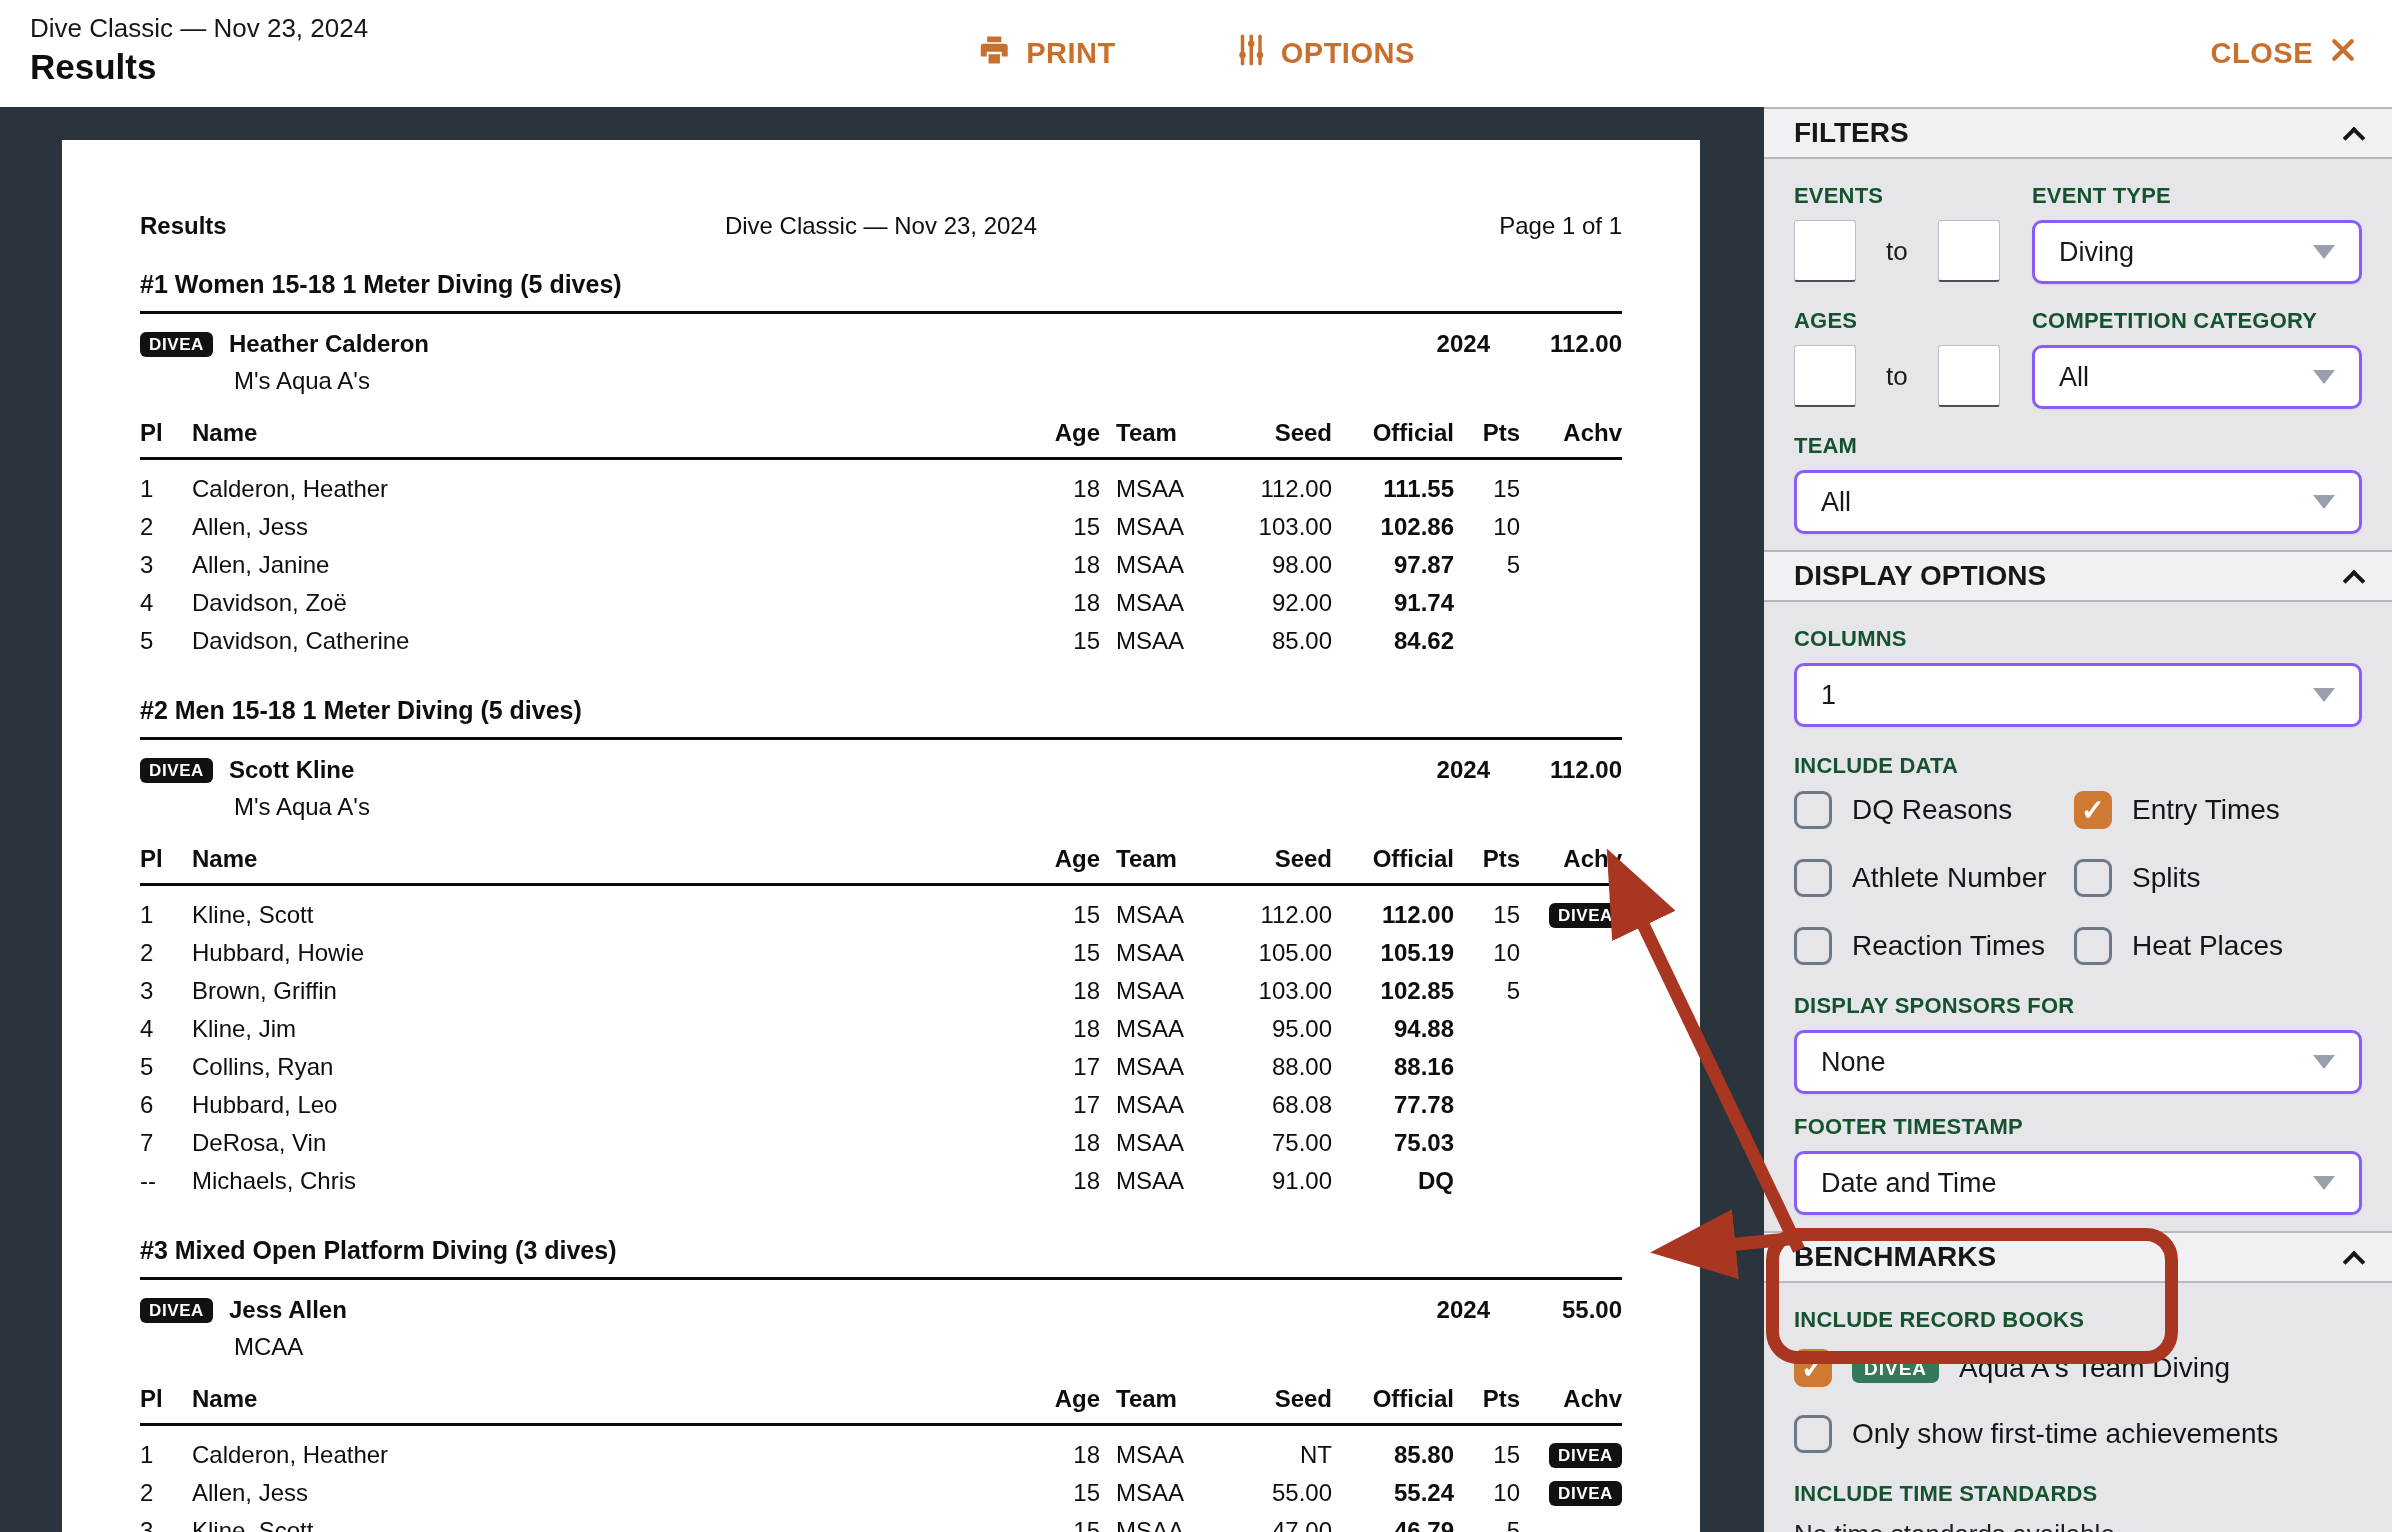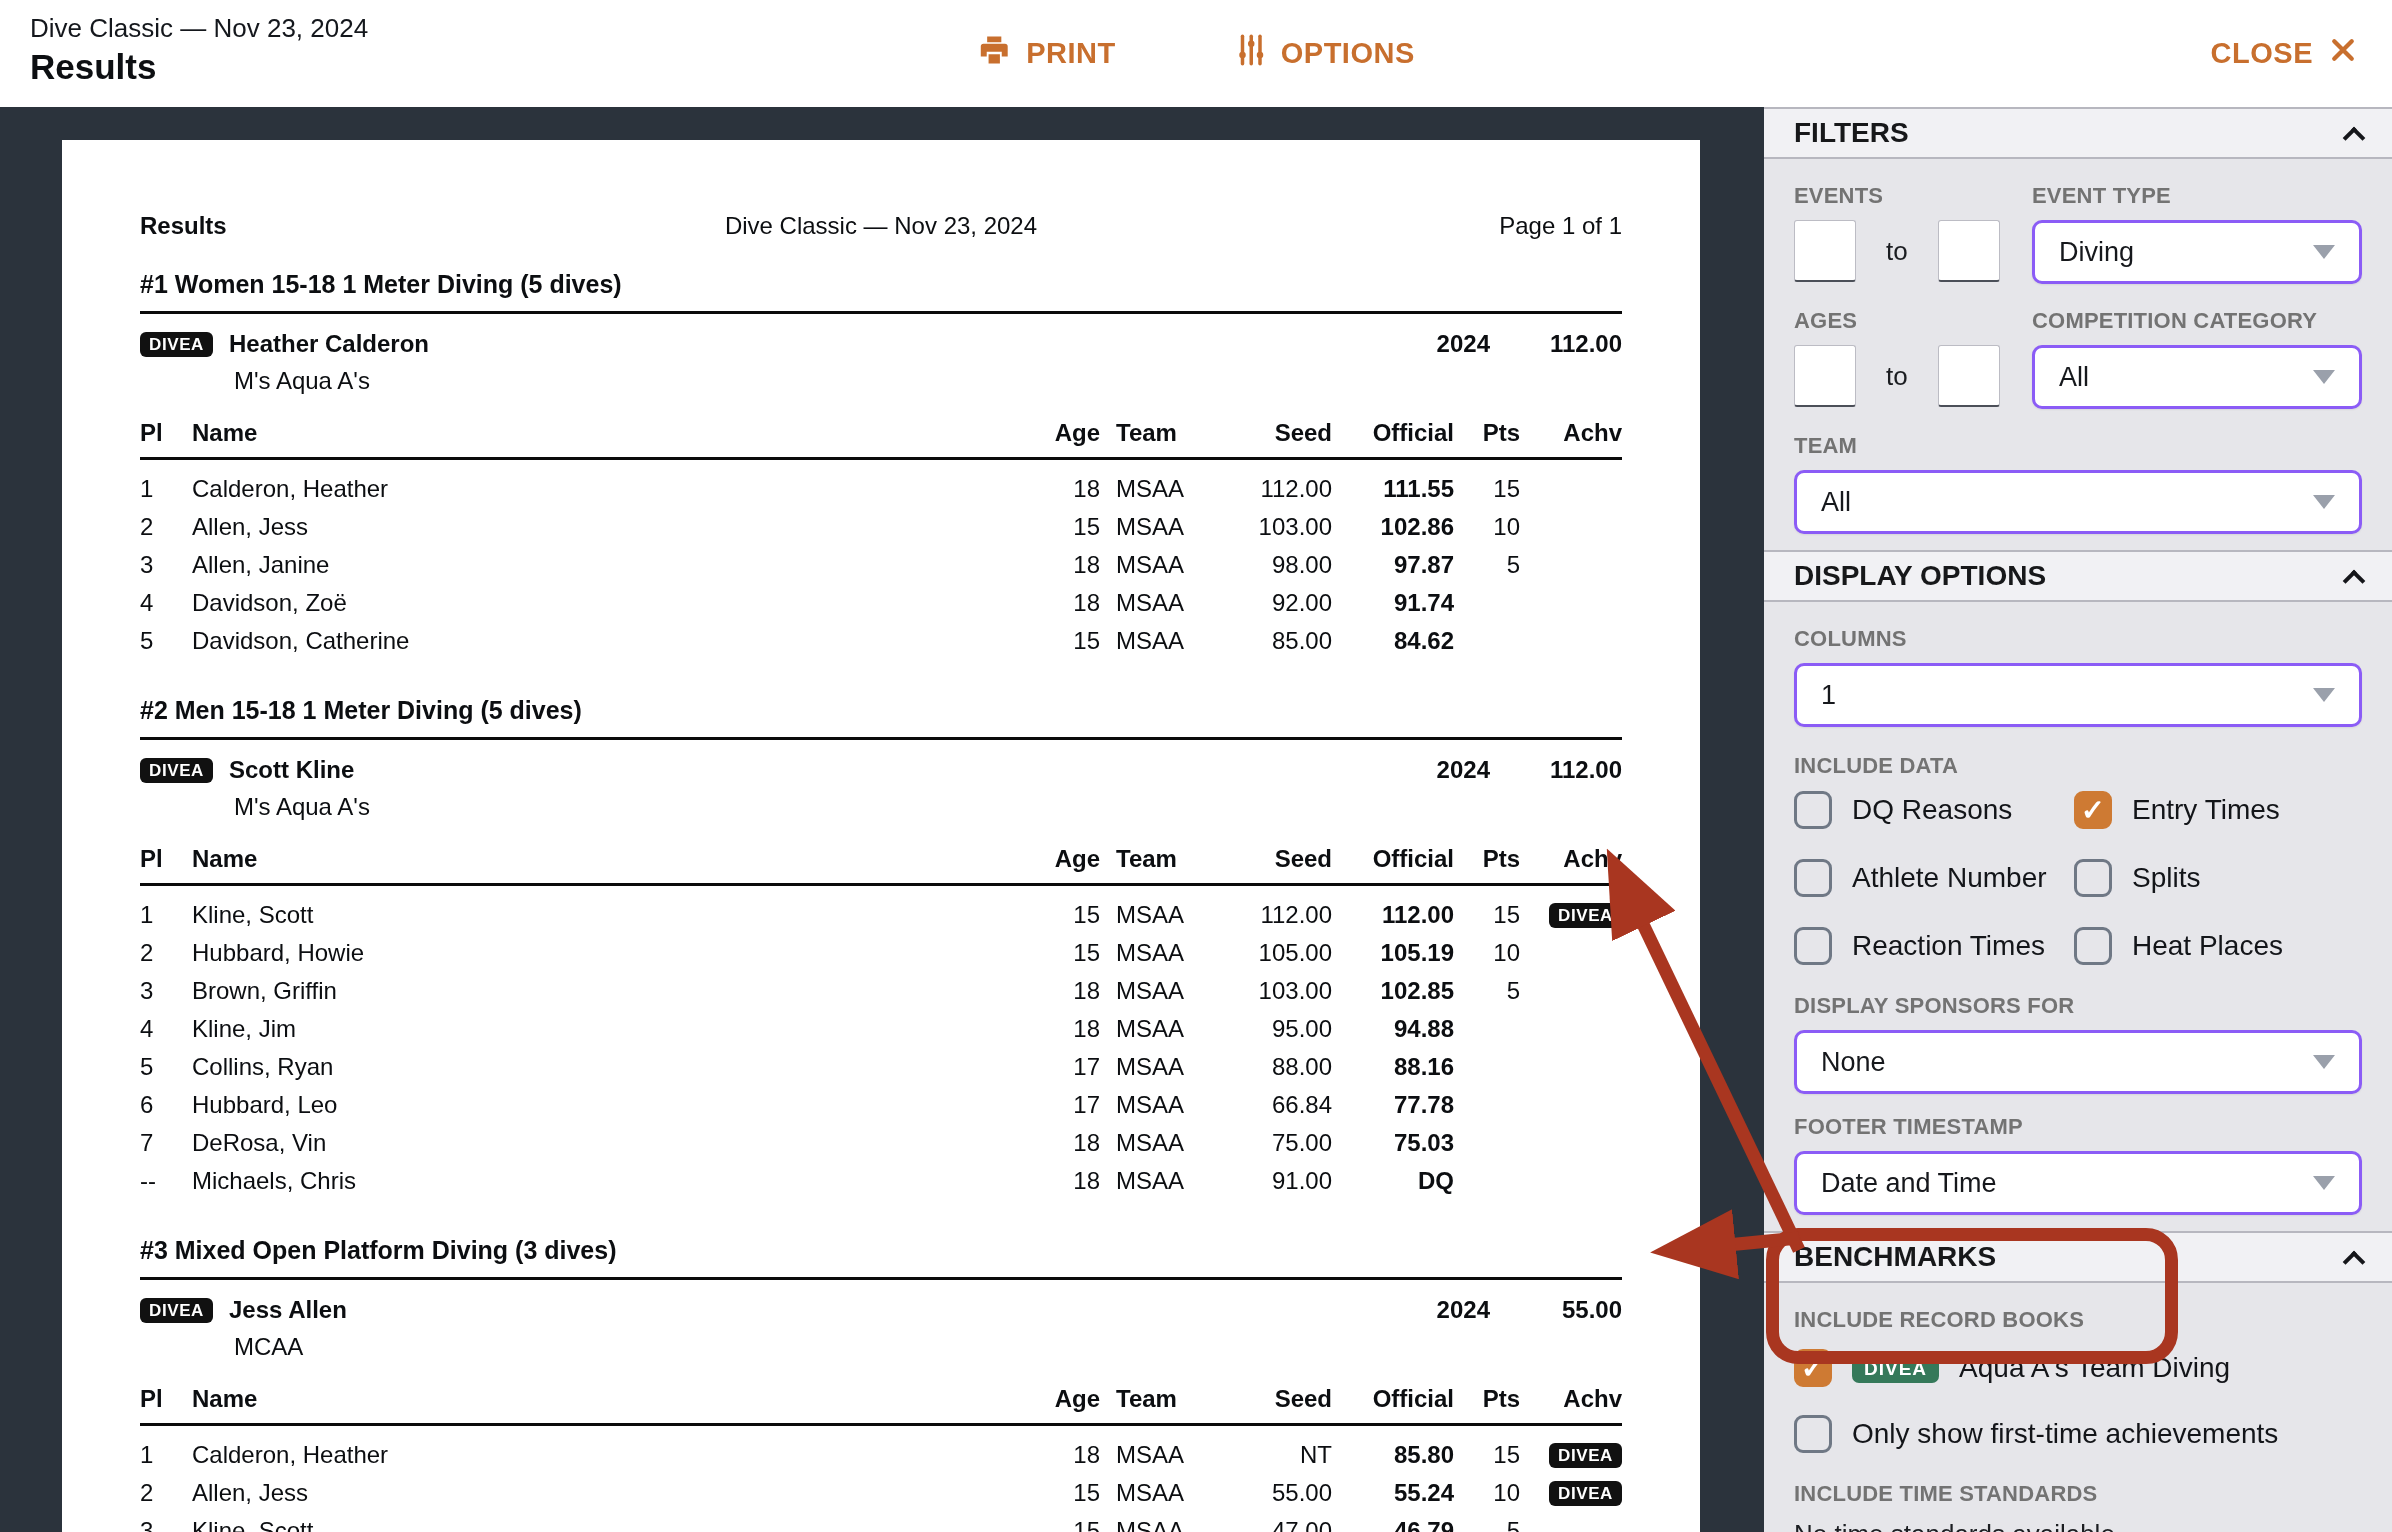--- a/index.html
+++ b/index.html
@@ -58,21 +58,21 @@
   .sidebar { position:absolute; top:107px; right:0; width:628px; bottom:0; background:#e6e6ea; z-index:3; }
   .sec-header { background:#f1f1f4; border-top:2px solid #b7b7bf; border-bottom:2px solid #b7b7bf;
                 height:52px; display:flex; align-items:center; justify-content:space-between;
                 padding:0 30px; font-size:28px; font-weight:bold; color:#17181a; cursor:pointer; }
   .chev { width:16px; height:16px; border-top:4px solid #15161a; border-left:4px solid #15161a;
           transform:rotate(45deg); margin-top:9px; }
   .sec-body { padding:24px 30px 16px; }
 
   .f-grid { display:grid; grid-template-columns:212px 1fr; column-gap:26px; row-gap:24px; }
   .full { grid-column:1 / -1; }
-  .lbl { font-size:22px; font-weight:bold; color:#737373; letter-spacing:0.2px; margin-bottom:11px; }
+  .lbl { font-size:22px; font-weight:bold; color:#14532d; letter-spacing:0.2px; margin-bottom:11px; }
   .range { display:flex; align-items:center; gap:30px; }
   .num-input { width:62px; height:62px; background:#fff; border:1px solid #bcbcc4;
                border-bottom:2px solid #4b4f58; border-radius:3px; font-size:26px; padding:0 10px;
                font-family:"Liberation Sans", sans-serif; }
   .to { font-size:26px; color:#1b1d21; }
   .select { height:64px; background:#ffffff; border:3px solid #8b5cf6; border-radius:10px;
             display:flex; align-items:center; justify-content:space-between; padding:0 24px;
             font-size:27px; color:#16181c; box-shadow:0 1px 2px rgba(0,0,0,0.07); cursor:pointer; }
   .caret { width:0; height:0; border-left:11px solid transparent; border-right:11px solid transparent;
            border-top:14px solid #9aa0ab; }
@@ -297,21 +297,21 @@
               <span class="c-seed">88.00</span>
               <span class="c-official">88.16</span>
               <span class="c-pts"></span>
               <span class="c-achv"></span>
             </div>
             <div class="trow">
               <span class="c-pl">6</span>
               <span class="c-name">Hubbard, Leo</span>
               <span class="c-age">17</span>
               <span class="c-team">MSAA</span>
-              <span class="c-seed">66.84</span>
+              <span class="c-seed">68.08</span>
               <span class="c-official">77.78</span>
               <span class="c-pts"></span>
               <span class="c-achv"></span>
             </div>
             <div class="trow">
               <span class="c-pl">7</span>
               <span class="c-name">DeRosa, Vin</span>
               <span class="c-age">18</span>
               <span class="c-team">MSAA</span>
               <span class="c-seed">75.00</span>

